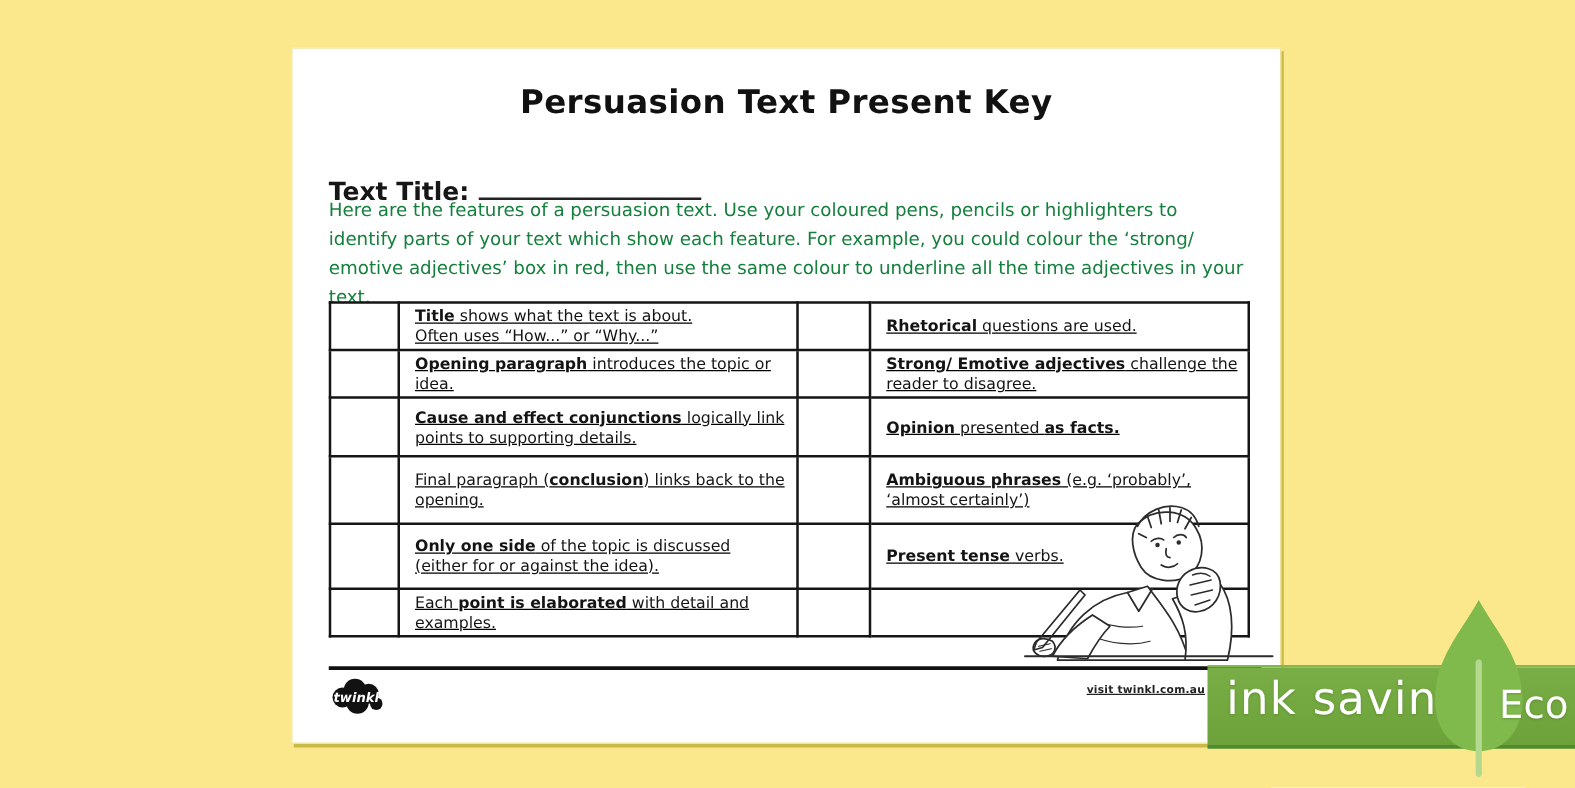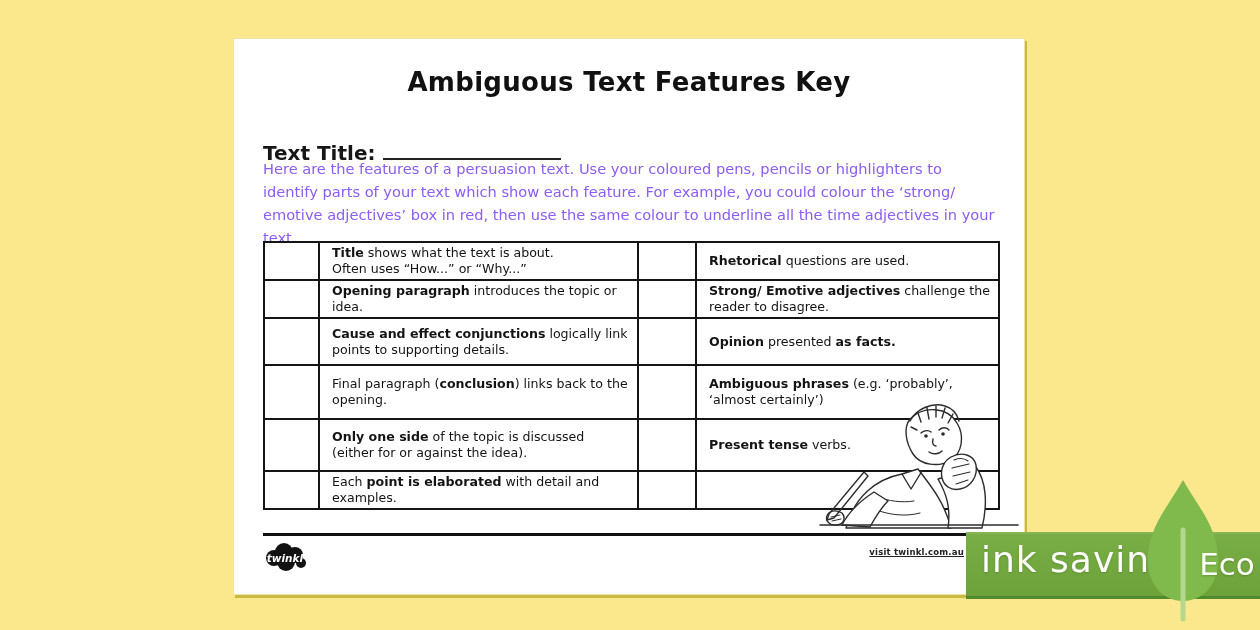--- a/index.html
+++ b/index.html
@@ -26,27 +26,27 @@
   .text-title-row{
     position:absolute;left:29px;top:102px;font-size:20px;color:#161616;
     font-weight:700;
   }
   .blank-line{
     display:inline-block;width:178px;border-bottom:2px solid #222;
     height:12px;margin-left:8px;
   }
   .intro{
     position:absolute;left:29px;top:118px;width:736px;
-    font-size:14.6px;line-height:23px;color:#8b5cf6;
+    font-size:14.6px;line-height:23px;color:#15803d;
   }
 
   
   table.features{
     position:absolute;left:29px;top:202px;
-    border-collapse:collapse;table-layout:fixed;width:735px;
+    border-collapse:collapse;table-layout:fixed;width:735px;text-decoration:underline;
   }
   table.features td{
     border:2px solid #151515;vertical-align:middle;
     font-size:12.6px;line-height:16px;color:#141414;padding:2px 8px 2px 12px;
     overflow:hidden;
   }
   table.features td.key{padding:0;}
   table.features b{font-weight:700;}
 
   
@@ -82,21 +82,21 @@
     padding-left:44px;
   }
 </style>
 </head>
 <body>
 
 <div class="stage">
 
   <div class="page">
 
-    <div class="ws-title">Ambiguous Text Features Key</div>
+    <div class="ws-title">Persuasion Text Present Key</div>
 
     <div class="text-title-row">
       <span>Text Title:</span><span class="blank-line"></span>
     </div>
 
     <div class="intro">Here are the features of a persuasion text.  Use your coloured pens, pencils or highlighters to identify parts of your text which show each feature.  For example, you could colour the ‘strong/ emotive adjectives’ box in red, then use the same colour to underline all the time adjectives in your text.</div>
 
     <table class="features">
       <colgroup>
           <col style="width:55px">

